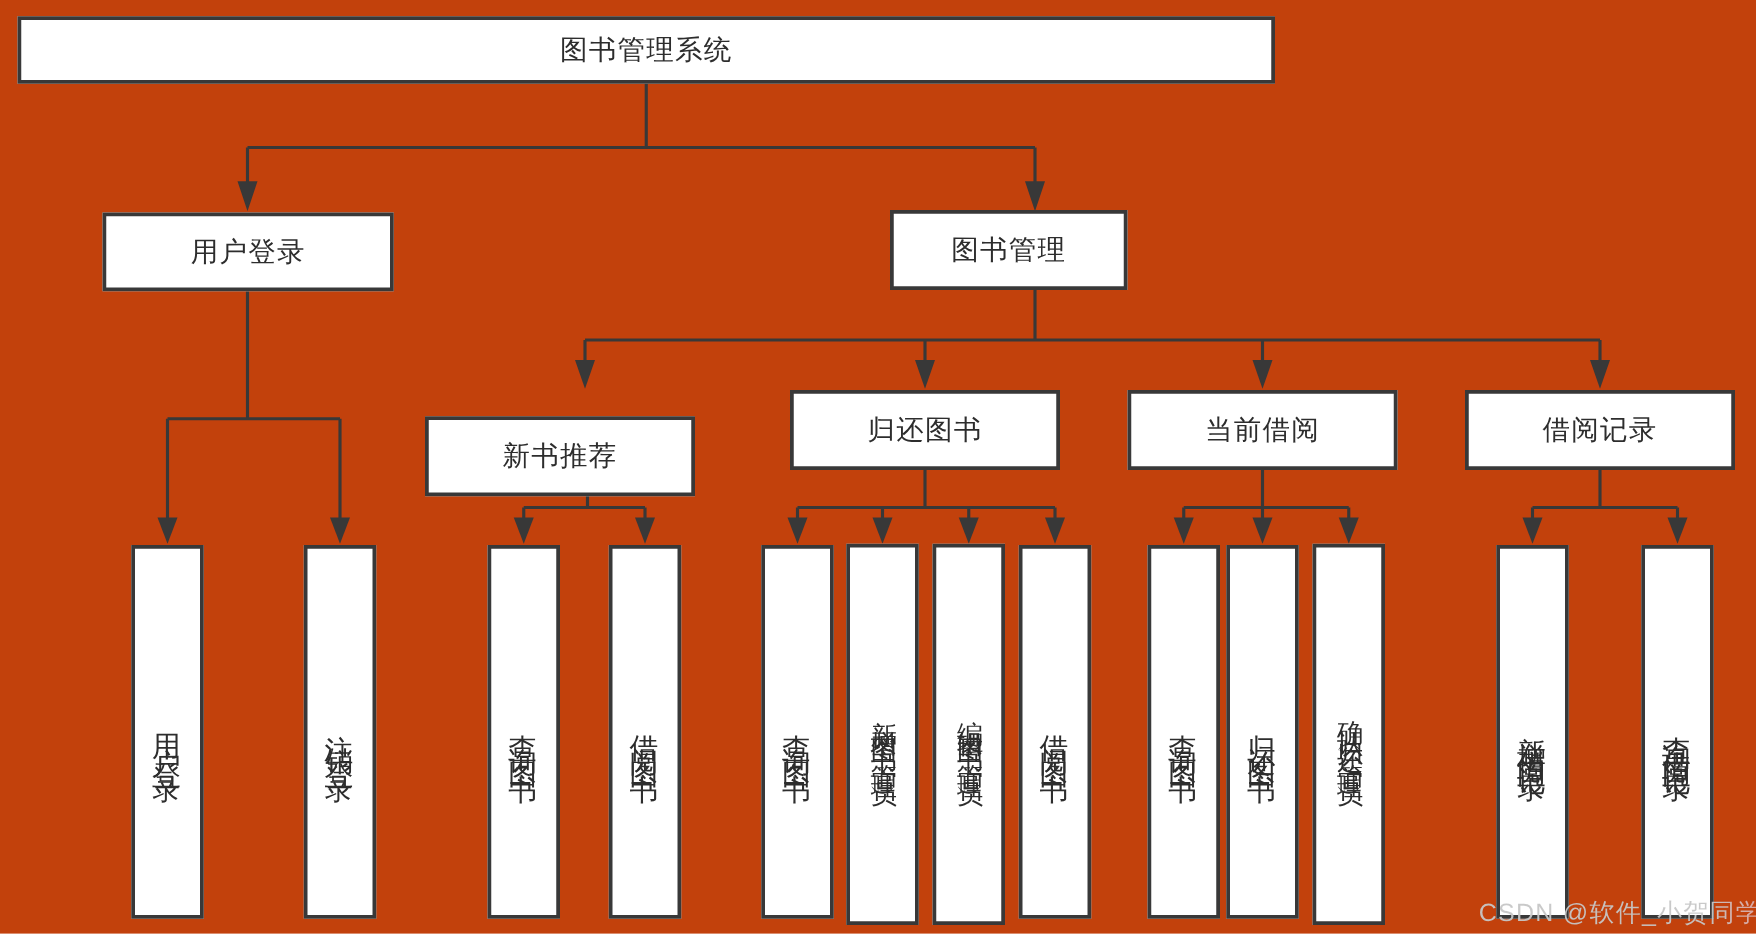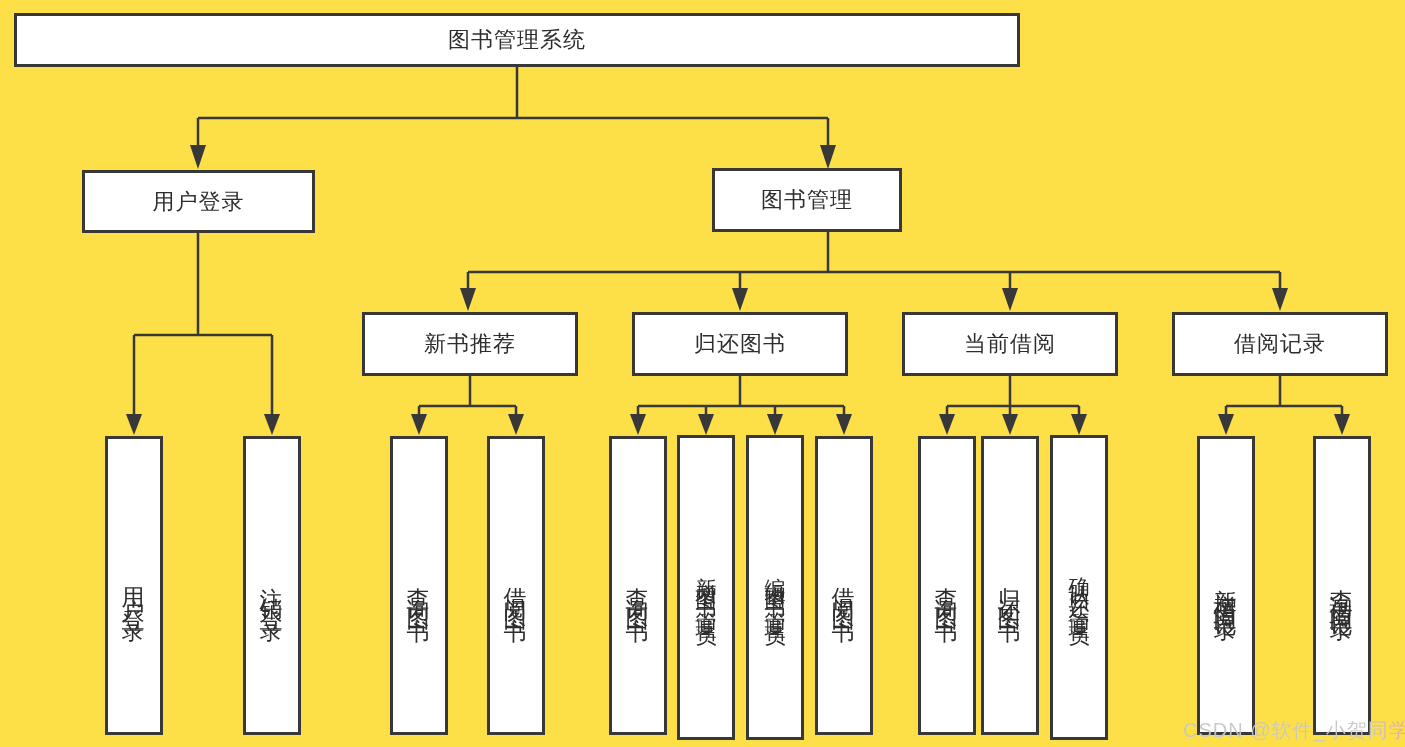--- a/index.html
+++ b/index.html
@@ -1,20 +1,20 @@
 <!DOCTYPE html>
 <html><head>
 <meta charset="utf-8">
 <style>
   html, body { margin: 0; padding: 0; background: #ffffff; }
   .canvas {
     position: relative;
     width: 1405px;
     height: 747px;
-    background: #fde047;
+    background: #c2410c;
     font-family: "Liberation Sans", "DejaVu Sans", sans-serif;
     overflow: hidden;
   }
   svg.connectors {
     position: absolute;
     left: 0; top: 0;
     width: 1405px; height: 747px;
   }
   .box {
     position: absolute;
@@ -24,21 +24,21 @@
     display: flex;
     align-items: center;
     justify-content: center;
     color: #2d2d2d;
   }
   .hlabel { font-size: 22px; letter-spacing: 1px; white-space: nowrap; }
   .root  { left: 14px;  top: 13px;  width: 1006px; height: 54px; }
   .l2a   { left: 82px;  top: 170px; width: 233px;  height: 63px; }
   .l2b   { left: 712px; top: 168px; width: 190px;  height: 64px; }
   .l3    { top: 312px; height: 64px; width: 216px; }
-  .l3a { left: 362px; }  .l3b { left: 632px; }
+  .l3a { left: 340px; margin-top: 21px; }  .l3b { left: 632px; }
   .l3c { left: 902px; text-align: center; }  .l3d { left: 1172px; }
   .leaf  { top: 436px; height: 299px; width: 58px; }
   .leaf.tall { top: 435px; height: 305px; }
   .vtext {
     writing-mode: vertical-rl;
     text-orientation: mixed;
     white-space: nowrap;
     color: #2d2d2d;
   }
   .s4 { font-size: 23px; letter-spacing: 11px; margin-bottom: -11px; }

